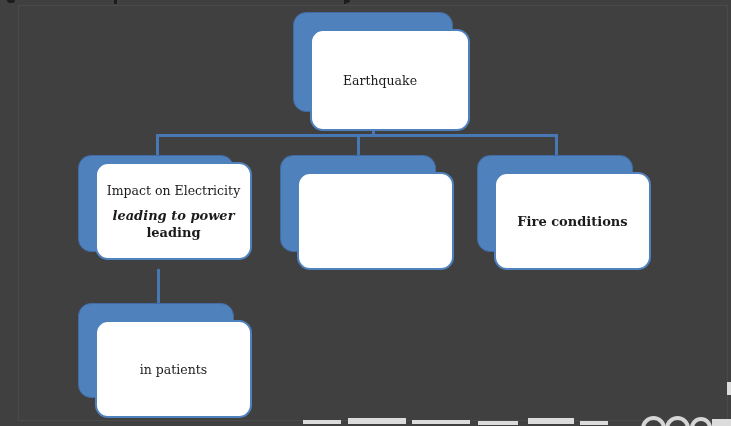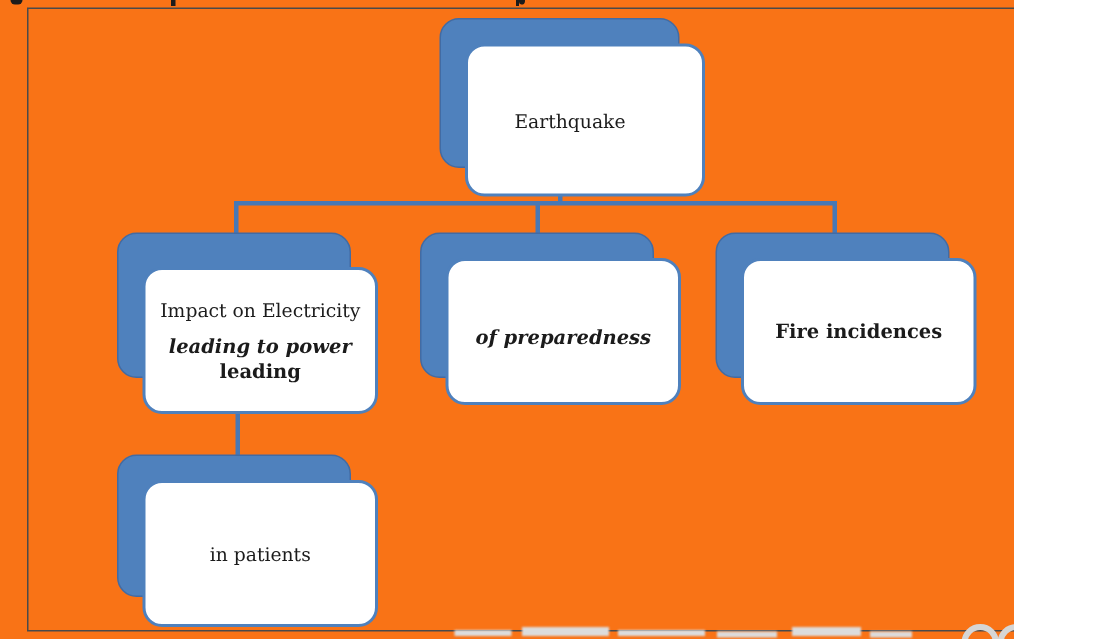--- a/index.html
+++ b/index.html
@@ -1,17 +1,17 @@
 <!DOCTYPE html>
 <html><head>
 <meta charset="utf-8">
 <style>
   html,body{margin:0;padding:0;background:#fff;}
   .page{
-    position:relative;width:676px;height:426px;background:#f97316;
+    position:relative;width:731px;height:426px;background:#404040;
     font-family:"DejaVu Serif","Liberation Serif",serif;overflow:hidden;
   }
   
   .frame{
     position:absolute;left:18px;top:5px;width:710px;height:416px;
     border:1px solid #4a4a4a;box-sizing:border-box;background:transparent;
   }
   
   .cap{position:absolute;background:#1c1c1c;}
   .cap.c1{left:7px;top:0;width:8px;height:3px;border-radius:0 0 3px 3px;}
@@ -71,38 +71,37 @@
 
   <div class="node" style="left:293px;top:12px;">
     <div class="shadow" style="width:160px;height:100px;"></div>
     <div class="card" style="left:17px;top:17px;width:160px;height:102px;padding-right:28px;">
       <div class="ln">Earthquake</div>
     </div>
   </div>
 
   <div class="node" style="left:78px;top:155px;">
     <div class="shadow" style="width:156px;height:97px;"></div>
-    <div class="card" style="left:17px;top:23px;width:157px;height:98px;">
+    <div class="card" style="left:17px;top:7px;width:157px;height:98px;">
       <div class="ln">Impact on Electricity</div>
       <div class="ln b gap">leading to power</div>
       <div class="ln b">leading</div>
     </div>
   </div>
 
   <div class="node" style="left:280px;top:155px;">
     <div class="shadow" style="width:156px;height:97px;"></div>
     <div class="card" style="left:17px;top:17px;width:157px;height:98px;">
-      <div class="ln b gap">of preparedness</div>
     </div>
   </div>
 
   <div class="node" style="left:477px;top:155px;">
     <div class="shadow" style="width:156px;height:97px;"></div>
     <div class="card" style="left:17px;top:17px;width:157px;height:98px;">
-      <div class="ln b">Fire incidences</div>
+      <div class="ln b">Fire conditions</div>
     </div>
   </div>
 
   <div class="node" style="left:78px;top:303px;">
     <div class="shadow" style="width:156px;height:95px;"></div>
     <div class="card" style="left:17px;top:17px;width:157px;height:98px;">
       <div class="ln">in patients</div>
     </div>
   </div>
 

